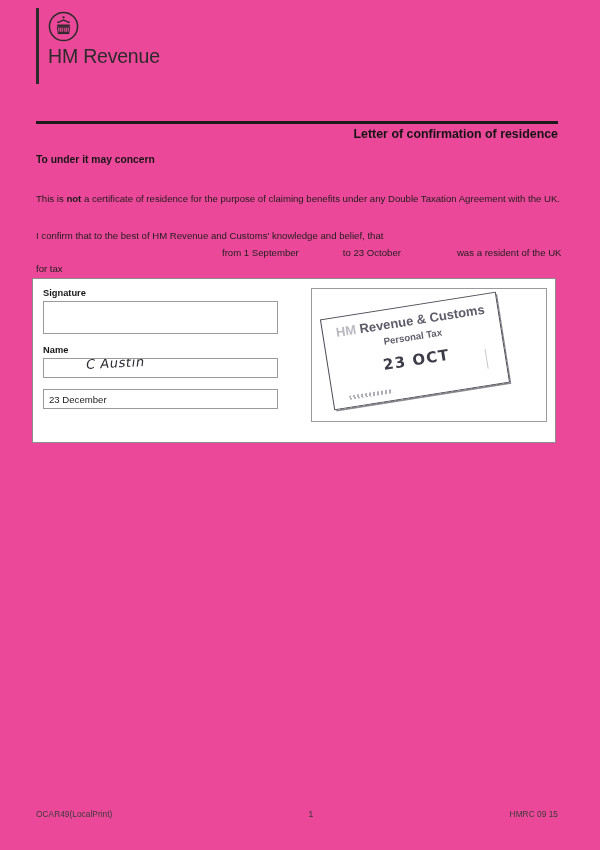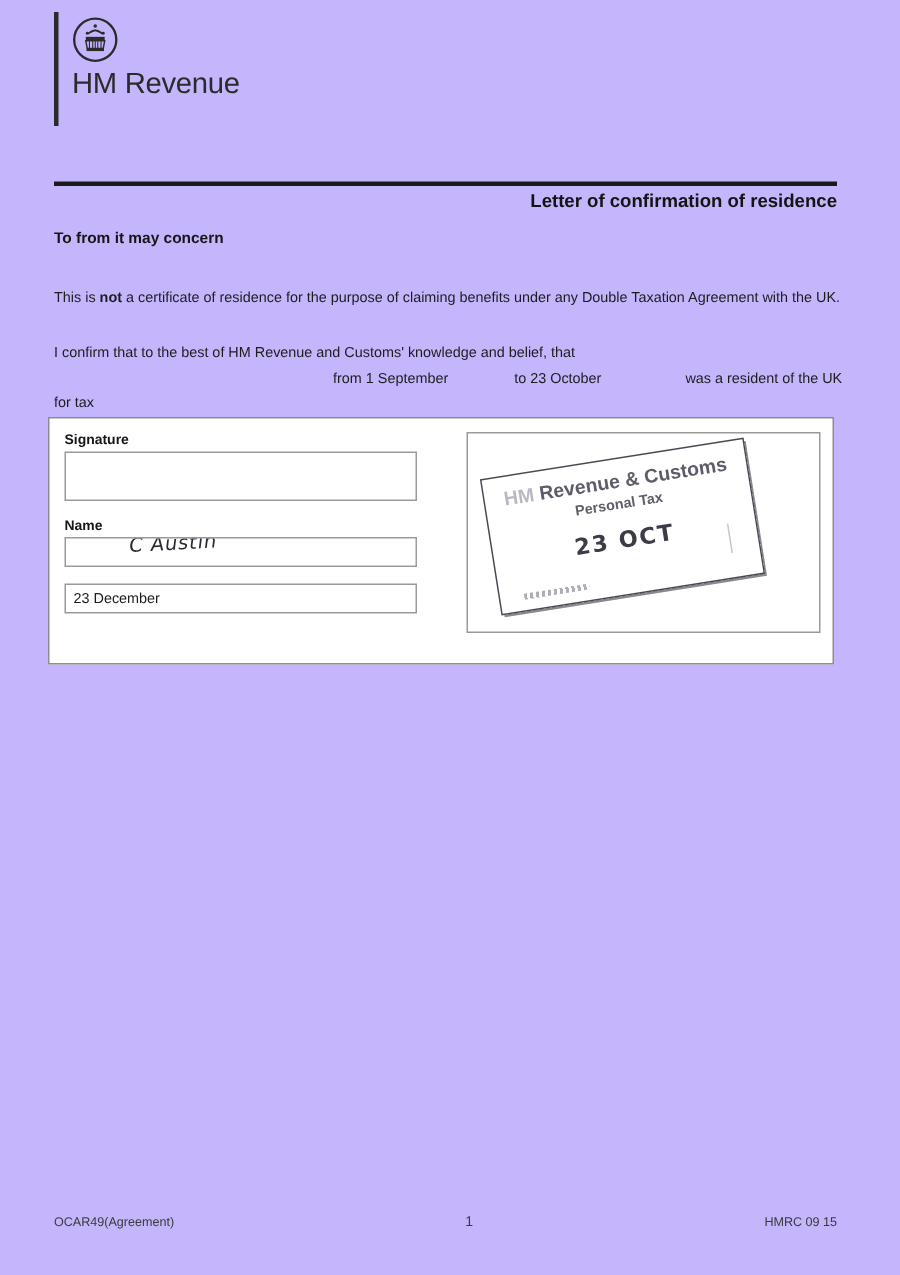--- a/index.html
+++ b/index.html
@@ -14,21 +14,21 @@
     overflow: hidden;
     font-family: "Liberation Sans", sans-serif;
     color: #1b1b1b;
     position: relative;
     -webkit-font-smoothing: antialiased;
   }
 
   .page {
     position: absolute;
     inset: 0;
-    background: #c4b5fd;
+    background: #ec4899;
     text-decoration: underline;
   }
 
   
   .logo-block {
     position: absolute;
     left: 36px;
     top: 8px;
     display: flex;
     align-items: stretch;
@@ -309,21 +309,21 @@
           <rect x="20" y="44" width="24" height="3.6" fill="#2b2b2b"></rect>
         </svg>
       </div>
       <div class="logo-words">HM Revenue</div>
     </div>
   </div>
 
   <div class="title-rule"></div>
   <div class="doc-title">Letter of confirmation of residence</div>
 
-  <div class="addressee">To from it may concern</div>
+  <div class="addressee">To under it may concern</div>
 
   <div class="para-1">
     <span>This is </span><b>not</b><span> a certificate of residence for the purpose of claiming benefits under any Double Taxation Agreement with the UK.</span>
   </div>
 
   <div class="para-2">
     <span>I confirm that to the best of HM Revenue and Customs' knowledge and belief, that</span>
     <span class="line-2">
       <span class="fill-gap"></span><span>from 1 September</span><span class="fill-gap-sm"></span><span>to 23 October</span><span class="fill-gap-md"></span><span>was a resident of the UK for tax</span>
     </span>
@@ -356,18 +356,18 @@
           <div class="stamp-line3">23 OCT</div>
           <div class="stamp-smudge"></div>
           <div class="stamp-tick"></div>
         </div>
       </div>
     </div>
 
   </div>
 
   <div class="footer">
-    <span>OCAR49(Agreement)</span>
+    <span>OCAR49(LocalPrint)</span>
     <span class="footer-center">1</span>
     <span>HMRC 09 15</span>
   </div>
 
 </div>
 
 </body></html>

